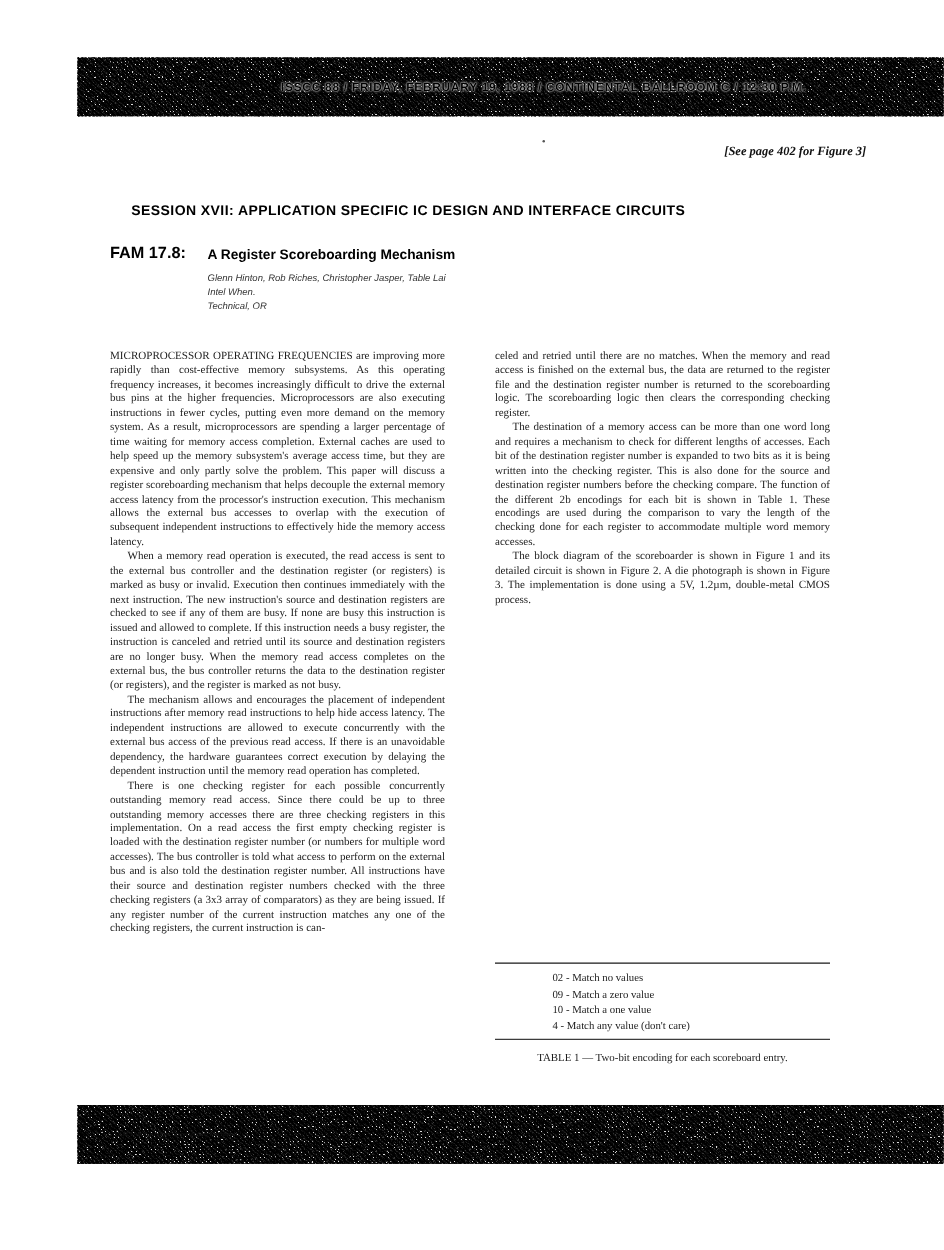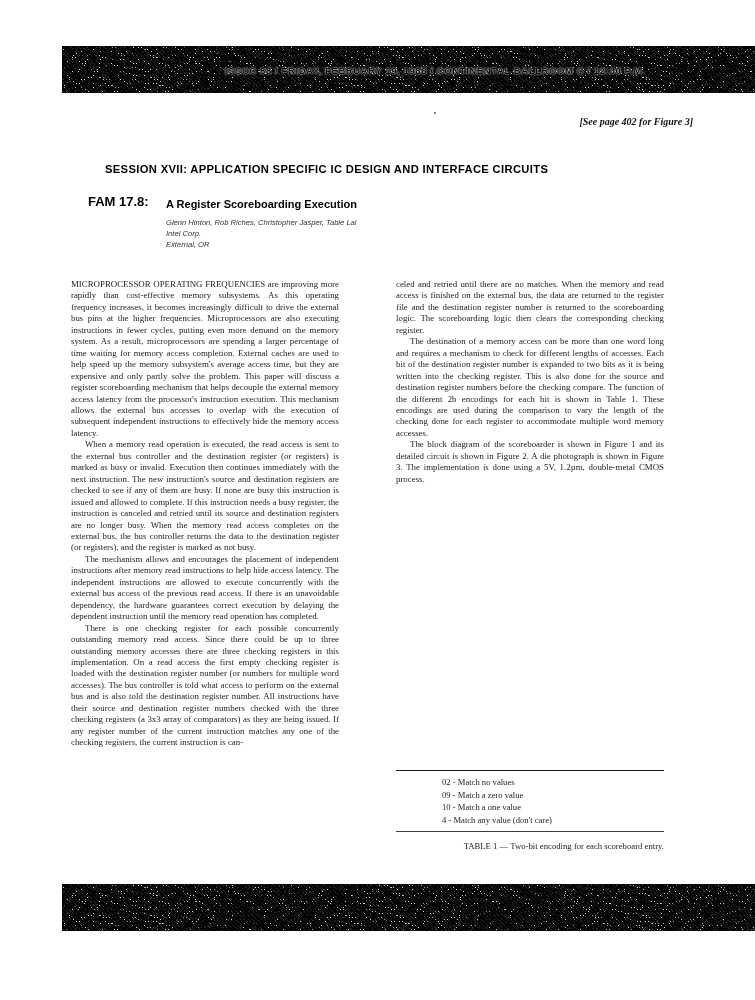--- a/index.html
+++ b/index.html
@@ -147,21 +147,21 @@
   .col {
     position: absolute;
     top: 279px;
     width: 268px;
     font-family: "Liberation Serif", serif;
     font-size: 8.85px;
     line-height: 11.45px;
     text-align: justify;
     color: #1c1c1c;
   }
-  .col.left  { left: 71px; }
+  .col.left  { left: 88px; }
   .col.right { left: 396px; }
   .col p {
     margin: 0;
     text-indent: 14px;
   }
   .col p.noindent { text-indent: 0; }
 
   .ack-head {
     margin-top: 19px;
     margin-bottom: 5px;
@@ -194,46 +194,46 @@
   .tbl-body div {
     font-size: 8.6px;
     line-height: 12.6px;
     color: #1c1c1c;
     white-space: nowrap;
   }
   .tbl-caption {
     margin-top: 9px;
     font-size: 8.7px;
     color: #1c1c1c;
-    text-align: right;
+    text-align: center;
     white-space: nowrap;
   }
 </style>
 </head>
 <body>
 
 <div class="page">
 
   <div class="noise-band top">
     <div class="band-text">ISSCC 88 / FRIDAY, FEBRUARY 19, 1988 / CONTINENTAL BALLROOM C / 12:30 P.M.</div>
   </div>
 
   <div class="stray-dot"></div>
   <div class="figure-note">[See page 402 for Figure 3]</div>
 
   <div class="session-title">SESSION XVII:  APPLICATION SPECIFIC IC DESIGN AND INTERFACE CIRCUITS</div>
 
   <div class="paper-row">
-    <span class="paper-number">FAM 17.8:</span><span class="paper-title">A Register Scoreboarding Execution</span>
+    <span class="paper-number">FAM 17.8:</span><span class="paper-title">A Register Scoreboarding Mechanism</span>
   </div>
 
   <div class="affil">
     <div>Glenn Hinton, Rob Riches, Christopher Jasper, Table Lai</div>
-    <div>Intel Corp.</div>
-    <div>External, OR</div>
+    <div>Intel When.</div>
+    <div>Technical, OR</div>
   </div>
 
   <div class="col left">
     <p class="noindent">MICROPROCESSOR OPERATING FREQUENCIES are improving more rapidly than cost-effective memory subsystems. As this operating frequency increases, it becomes increasingly difficult to drive the external bus pins at the higher frequencies. Microprocessors are also executing instructions in fewer cycles, putting even more demand on the memory system. As a result, microprocessors are spending a larger percentage of time waiting for memory access completion. External caches are used to help speed up the memory subsystem's average access time, but they are expensive and only partly solve the problem. This paper will discuss a register scoreboarding mechanism that helps decouple the external memory access latency from the processor's instruction execution. This mechanism allows the external bus accesses to overlap with the execution of subsequent independent instructions to effectively hide the memory access latency.</p>
     <p>When a memory read operation is executed, the read access is sent to the external bus controller and the destination register (or registers) is marked as busy or invalid. Execution then continues immediately with the next instruction. The new instruction's source and destination registers are checked to see if any of them are busy. If none are busy this instruction is issued and allowed to complete. If this instruction needs a busy register, the instruction is canceled and retried until its source and destination registers are no longer busy. When the memory read access completes on the external bus, the bus controller returns the data to the destination register (or registers), and the register is marked as not busy.</p>
     <p>The mechanism allows and encourages the placement of independent instructions after memory read instructions to help hide access latency. The independent instructions are allowed to execute concurrently with the external bus access of the previous read access. If there is an unavoidable dependency, the hardware guarantees correct execution by delaying the dependent instruction until the memory read operation has completed.</p>
     <p>There is one checking register for each possible concurrently outstanding memory read access. Since there could be up to three outstanding memory accesses there are three checking registers in this implementation. On a read access the first empty checking register is loaded with the destination register number (or numbers for multiple word accesses). The bus controller is told what access to perform on the external bus and is also told the destination register number.  All instructions have their source and destination register numbers checked with the three checking registers (a 3x3 array of comparators) as they are being issued. If any register number of the current instruction matches any one of the checking registers, the current instruction is can-</p>
   </div>
 
   <div class="col right">

